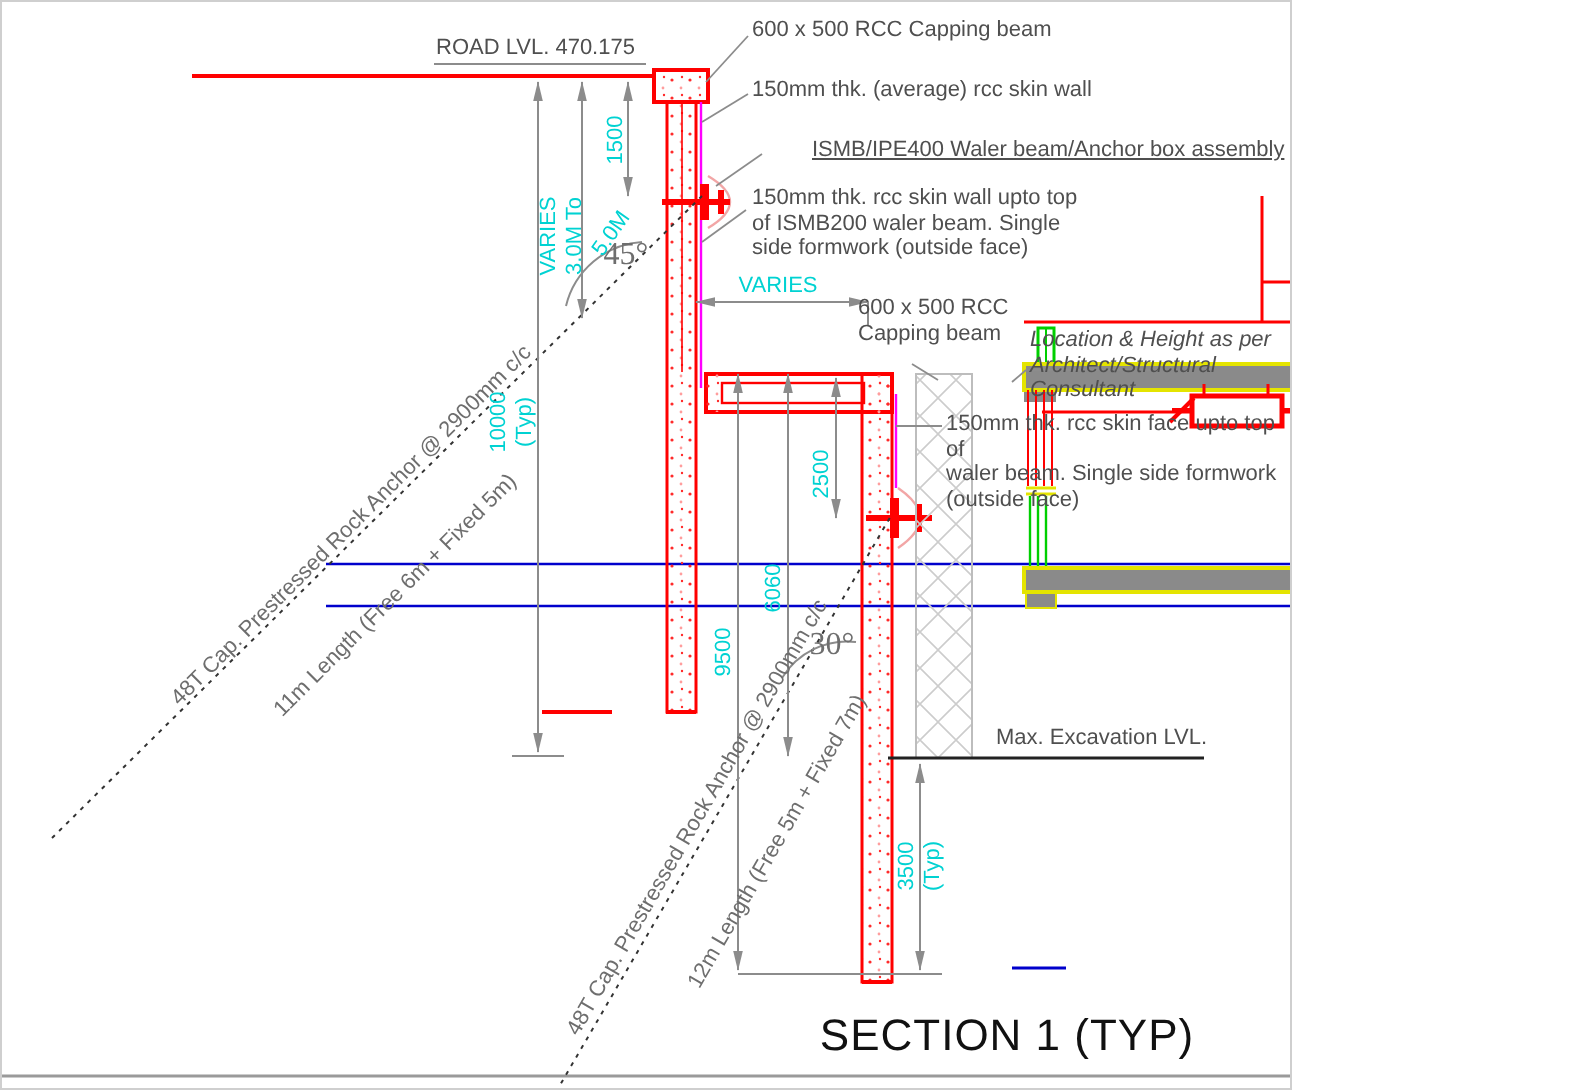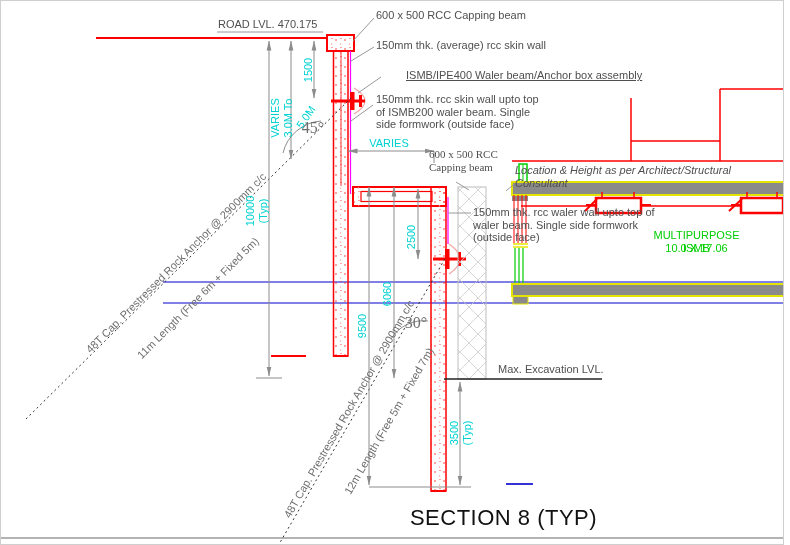--- a/index.html
+++ b/index.html
@@ -1,17 +1,17 @@
 <!DOCTYPE html>
 <html><head>
 <meta charset="utf-8">
 <style>
   html,body{margin:0;padding:0;background:#ffffff;}
   #canvas{
-    position:relative;width:784px;height:545px;background:#ffffff;
+    position:relative;width:646px;height:545px;background:#ffffff;
     font-family:"Liberation Sans",sans-serif;overflow:hidden;
     border:1px solid #cfcfcf;box-sizing:border-box;
   }
   #linework{position:absolute;left:0;top:0;z-index:1;}
   .lbl{
     position:absolute;z-index:2;color:#6e6e6e;font-size:11px;line-height:12.5px;
     white-space:pre-line;pointer-events:none;
   }
   .ctr{transform:translate(-50%,-50%);}
   .rot90{transform:translate(-50%,-50%) rotate(-90deg);}
@@ -189,25 +189,25 @@
 
   <div class="lbl dark" style="left:217px;top:17px;">ROAD LVL. 470.175</div>
 
   <div class="lbl dark" style="left:375px;top:8px;">600 x 500 RCC Capping beam</div>
   <div class="lbl dark" style="left:375px;top:38px;text-align:center;">150mm thk. (average) rcc skin wall</div>
   <div class="lbl dark" style="left:405px;top:68px;text-decoration:underline;">ISMB/IPE400 Waler beam/Anchor box assembly</div>
   <div class="lbl dark" style="left:375px;top:92px;">150mm thk. rcc skin wall upto top
 of ISMB200 waler beam. Single
 side formwork (outside face)</div>
 
-  <div class="lbl dark" style="left:428px;top:147px;font-family:Liberation Serif, serif;">600 x 500 RCC
+  <div class="lbl dark" style="left:428px;top:147px;">600 x 500 RCC
 Capping beam</div>
   <div class="lbl dark" style="left:514px;top:163px;font-style:italic;">Location &amp; Height as per Architect/Structural
 Consultant</div>
-  <div class="lbl dark" style="left:472px;top:205px;">150mm thk. rcc waler wall upto top of
+  <div class="lbl dark" style="left:472px;top:205px;">150mm thk. rcc skin face upto top of
 waler beam. Single side formwork
 (outside face)</div>
 
   <div class="lbl green" style="left:638px;top:228px;width:115px;">MULTIPURPOSE ISMB</div>
   <div class="lbl green" style="left:638px;top:241px;width:115px;">10.0 X 17.06</div>
 
   <div class="lbl dark" style="left:497px;top:362px;">Max. Excavation LVL.</div>
 
   <div class="lbl cyan rot90" style="left:307px;top:69px;">1500</div>
   <div class="lbl cyan rot90 center" style="left:280px;top:117px;">VARIES
@@ -223,15 +223,15 @@
 (Typ)</div>
 
   <div class="lbl small ctr" style="left:312px;top:127px;">45°</div>
   <div class="lbl small ctr" style="left:415px;top:322px;">30°</div>
 
   <div class="lbl rot45" style="left:175px;top:262px;">48T Cap. Prestressed Rock Anchor @ 2900mm c/c</div>
   <div class="lbl rot45" style="left:197px;top:297px;">11m Length  (Free 6m + Fixed 5m)</div>
   <div class="lbl rot60" style="left:348px;top:408px;">48T Cap. Prestressed Rock Anchor @ 2900mm c/c</div>
   <div class="lbl rot60" style="left:388px;top:420px;">12m Length  (Free 5m + Fixed 7m)</div>
 
-  <div class="lbl title" style="left:400px;top:504px;width:205px;">SECTION 8 (TYP)</div>
+  <div class="lbl title" style="left:400px;top:504px;width:205px;">SECTION 1 (TYP)</div>
 
 </div>
 
 </body></html>

